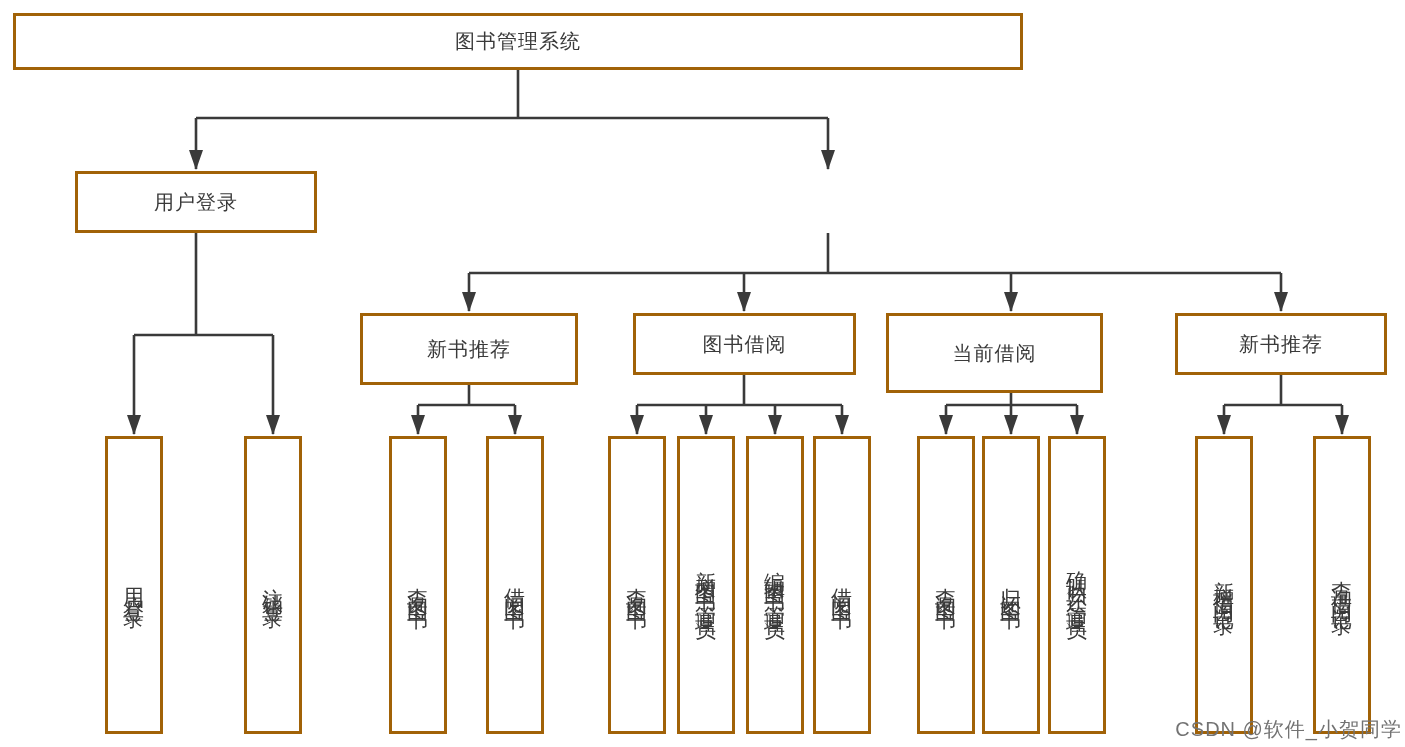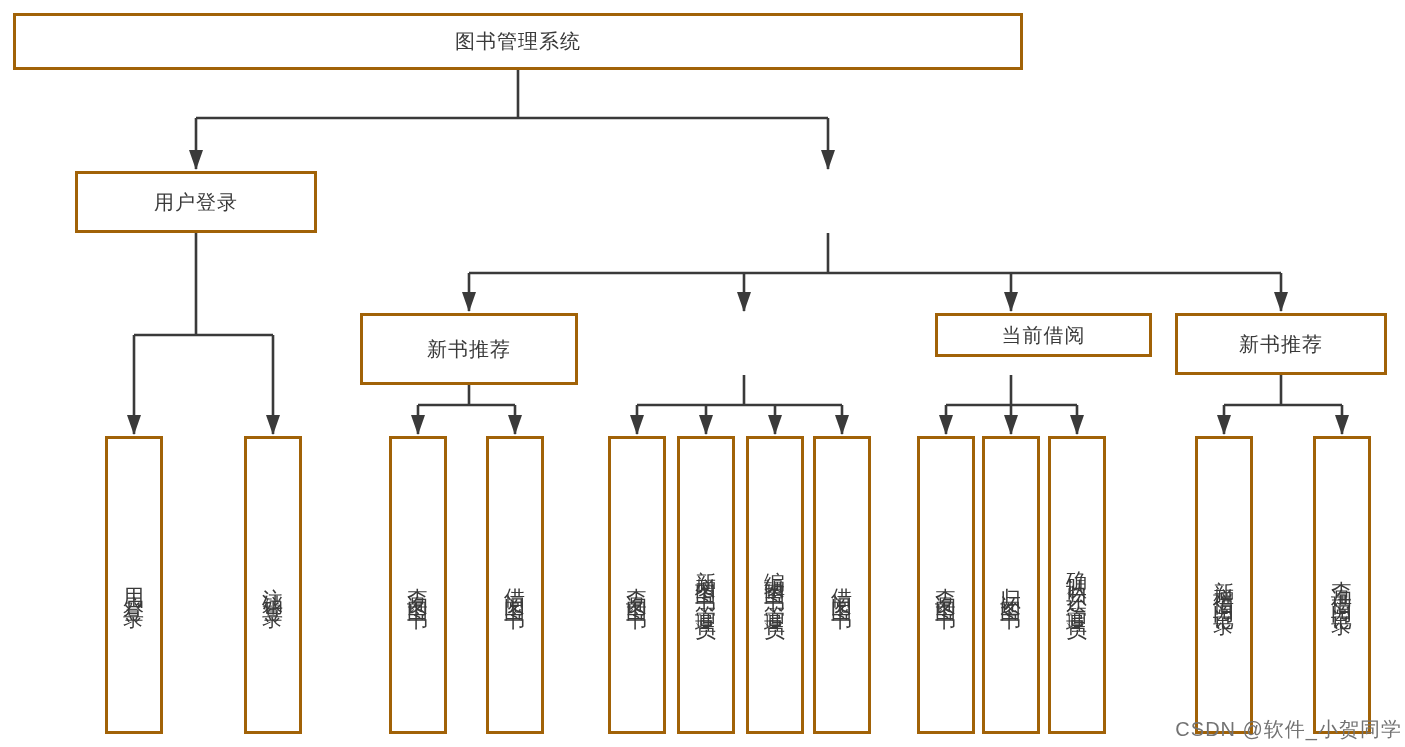--- a/index.html
+++ b/index.html
@@ -104,21 +104,24 @@
     <span>图书管理系统</span>
   </div>
 
   <div class="node h" style="left:75px;top:171px;width:242px;height:62px">
     <span>用户登录</span>
   </div>
 
   <div class="node h" style="left:360px;top:313px;width:218px;height:72px">
     <span>新书推荐</span>
   </div>
-  <div class="node h" style="left:935px;top:313px;width:217px;height:44px">
+  <div class="node h" style="left:633px;top:313px;width:223px;height:62px">
+    <span>图书借阅</span>
+  </div>
+  <div class="node h" style="left:886px;top:313px;width:217px;height:80px">
     <span>当前借阅</span>
   </div>
   <div class="node h" style="left:1175px;top:313px;width:212px;height:62px">
     <span>新书推荐</span>
   </div>
 
   <div class="node leaf" style="left:105px;top:436px;width:58px;height:298px">
     <span>用户登录</span>
   </div>
   <div class="node leaf" style="left:244px;top:436px;width:58px;height:298px">

